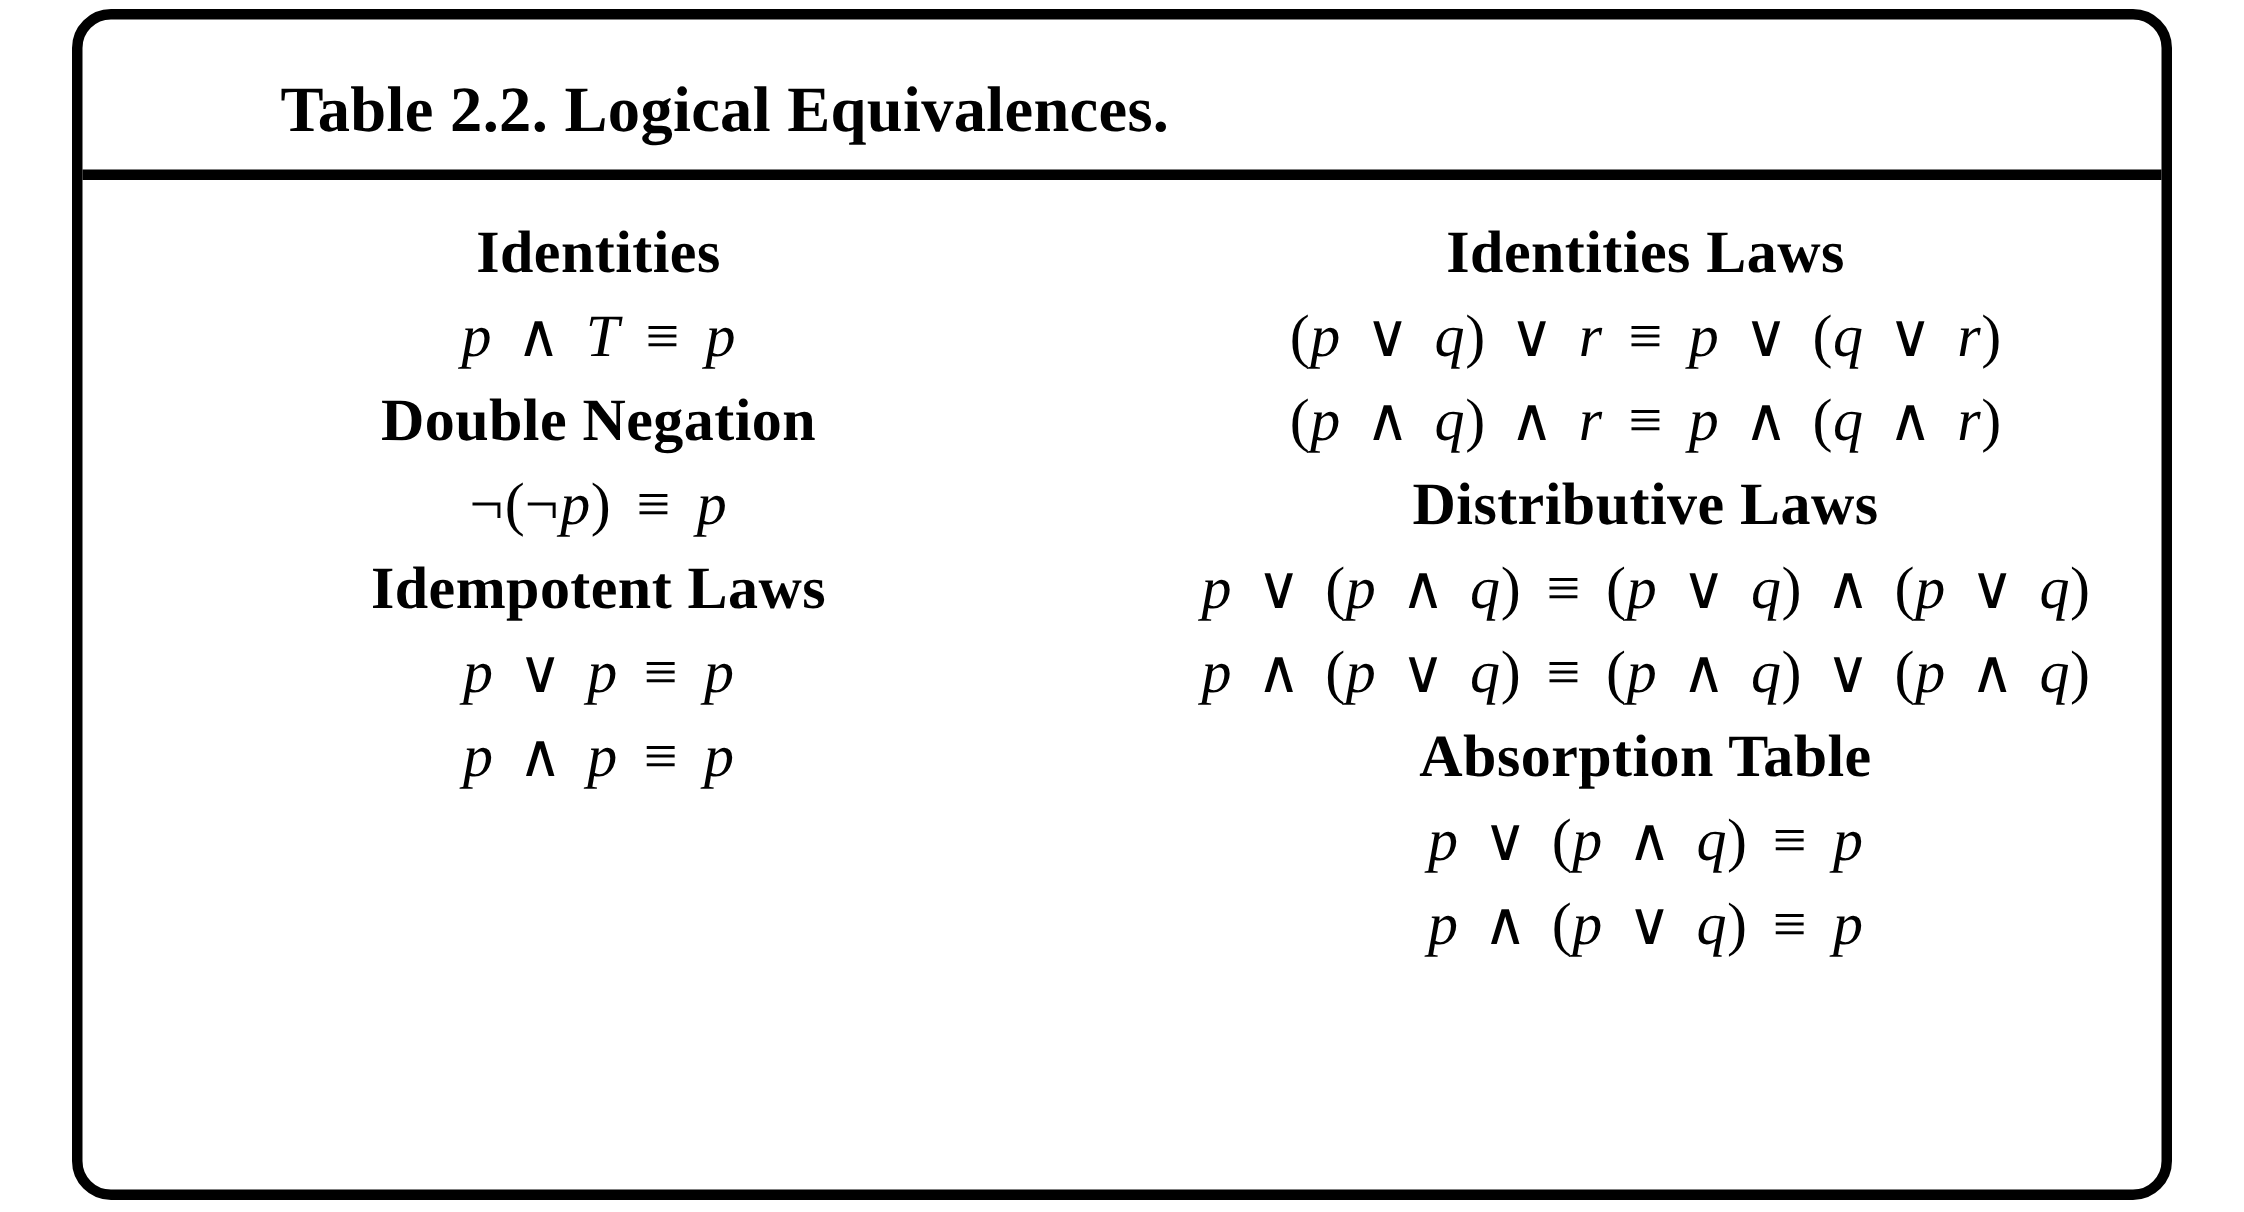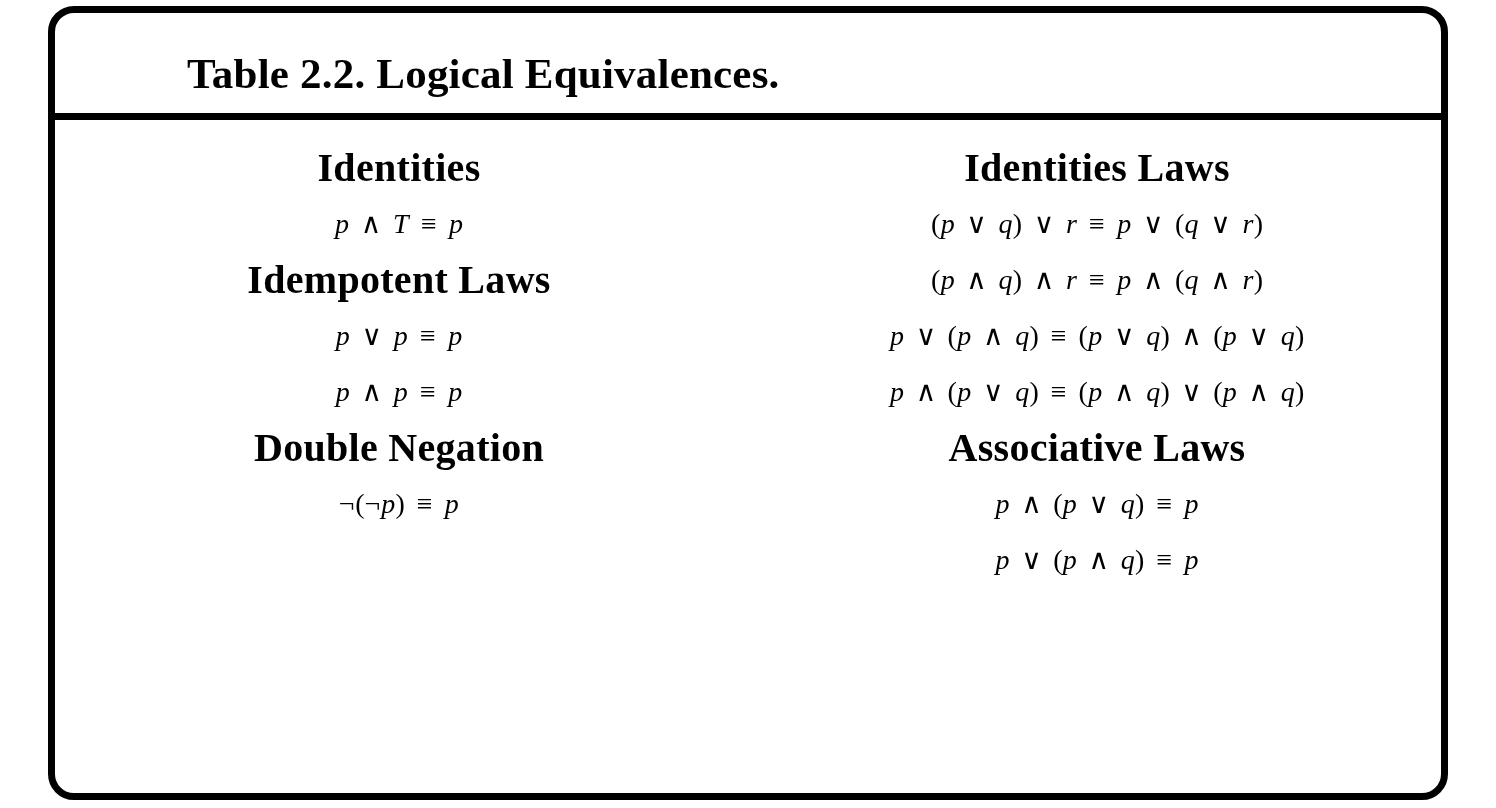--- a/index.html
+++ b/index.html
@@ -83,25 +83,26 @@
   .group-heading {
     font-weight: bold;
     font-size: 40px;
     line-height: 56px;
     height: 56px;
     white-space: nowrap;
     letter-spacing: 0.3px;
   }
 
   .formula {
-    font-size: 28px;
+    font-size: 40px;
     line-height: 56px;
     height: 56px;
     white-space: nowrap;
     font-style: italic;
+    font-family: Liberation Serif, serif;
   }
   
   .formula .op,
   .formula .paren,
   .formula .equiv,
   .formula .neg {
     font-style: normal;
   }
   .formula .op     { padding: 0 0.16em; }
   .formula .equiv  { padding: 0 0.18em; }
@@ -124,47 +125,48 @@
 
     <div class="column" id="column-left">
 
       <div class="law-group">
         <div class="group-heading">Identities</div>
         <div class="formula"><span class="var">p</span> <span class="op">∧</span> <span class="var">T</span> <span class="equiv">≡</span> <span class="var">p</span></div>
       </div>
 
 
       <div class="law-group">
+        <div class="group-heading">Double Negation</div>
+        <div class="formula"><span class="neg">¬</span><span class="paren">(</span><span class="neg">¬</span><span class="var">p</span><span class="paren">)</span> <span class="equiv">≡</span> <span class="var">p</span></div>
+      </div>
+
+      <div class="law-group">
         <div class="group-heading">Idempotent Laws</div>
         <div class="formula"><span class="var">p</span> <span class="op">∨</span> <span class="var">p</span> <span class="equiv">≡</span> <span class="var">p</span></div>
         <div class="formula"><span class="var">p</span> <span class="op">∧</span> <span class="var">p</span> <span class="equiv">≡</span> <span class="var">p</span></div>
-      </div>
-
-      <div class="law-group">
-        <div class="group-heading">Double Negation</div>
-        <div class="formula"><span class="neg">¬</span><span class="paren">(</span><span class="neg">¬</span><span class="var">p</span><span class="paren">)</span> <span class="equiv">≡</span> <span class="var">p</span></div>
       </div>
 
     </div>
 
     <div class="column" id="column-right">
 
       <div class="law-group">
         <div class="group-heading">Identities Laws</div>
         <div class="formula"><span class="paren">(</span><span class="var">p</span> <span class="op">∨</span> <span class="var">q</span><span class="paren">)</span> <span class="op">∨</span> <span class="var">r</span> <span class="equiv">≡</span> <span class="var">p</span> <span class="op">∨</span> <span class="paren">(</span><span class="var">q</span> <span class="op">∨</span> <span class="var">r</span><span class="paren">)</span></div>
         <div class="formula"><span class="paren">(</span><span class="var">p</span> <span class="op">∧</span> <span class="var">q</span><span class="paren">)</span> <span class="op">∧</span> <span class="var">r</span> <span class="equiv">≡</span> <span class="var">p</span> <span class="op">∧</span> <span class="paren">(</span><span class="var">q</span> <span class="op">∧</span> <span class="var">r</span><span class="paren">)</span></div>
       </div>
 
       <div class="law-group">
+        <div class="group-heading">Distributive Laws</div>
         <div class="formula"><span class="var">p</span> <span class="op">∨</span> <span class="paren">(</span><span class="var">p</span> <span class="op">∧</span> <span class="var">q</span><span class="paren">)</span> <span class="equiv">≡</span> <span class="paren">(</span><span class="var">p</span> <span class="op">∨</span> <span class="var">q</span><span class="paren">)</span> <span class="op">∧</span> <span class="paren">(</span><span class="var">p</span> <span class="op">∨</span> <span class="var">q</span><span class="paren">)</span></div>
         <div class="formula"><span class="var">p</span> <span class="op">∧</span> <span class="paren">(</span><span class="var">p</span> <span class="op">∨</span> <span class="var">q</span><span class="paren">)</span> <span class="equiv">≡</span> <span class="paren">(</span><span class="var">p</span> <span class="op">∧</span> <span class="var">q</span><span class="paren">)</span> <span class="op">∨</span> <span class="paren">(</span><span class="var">p</span> <span class="op">∧</span> <span class="var">q</span><span class="paren">)</span></div>
       </div>
 
       <div class="law-group">
-        <div class="group-heading">Associative Laws</div>
+        <div class="group-heading">Absorption Table</div>
+        <div class="formula"><span class="var">p</span> <span class="op">∨</span> <span class="paren">(</span><span class="var">p</span> <span class="op">∧</span> <span class="var">q</span><span class="paren">)</span> <span class="equiv">≡</span> <span class="var">p</span></div>
         <div class="formula"><span class="var">p</span> <span class="op">∧</span> <span class="paren">(</span><span class="var">p</span> <span class="op">∨</span> <span class="var">q</span><span class="paren">)</span> <span class="equiv">≡</span> <span class="var">p</span></div>
-        <div class="formula"><span class="var">p</span> <span class="op">∨</span> <span class="paren">(</span><span class="var">p</span> <span class="op">∧</span> <span class="var">q</span><span class="paren">)</span> <span class="equiv">≡</span> <span class="var">p</span></div>
       </div>
 
     </div>
 
   </div>
 </div>
 
 </body></html>

